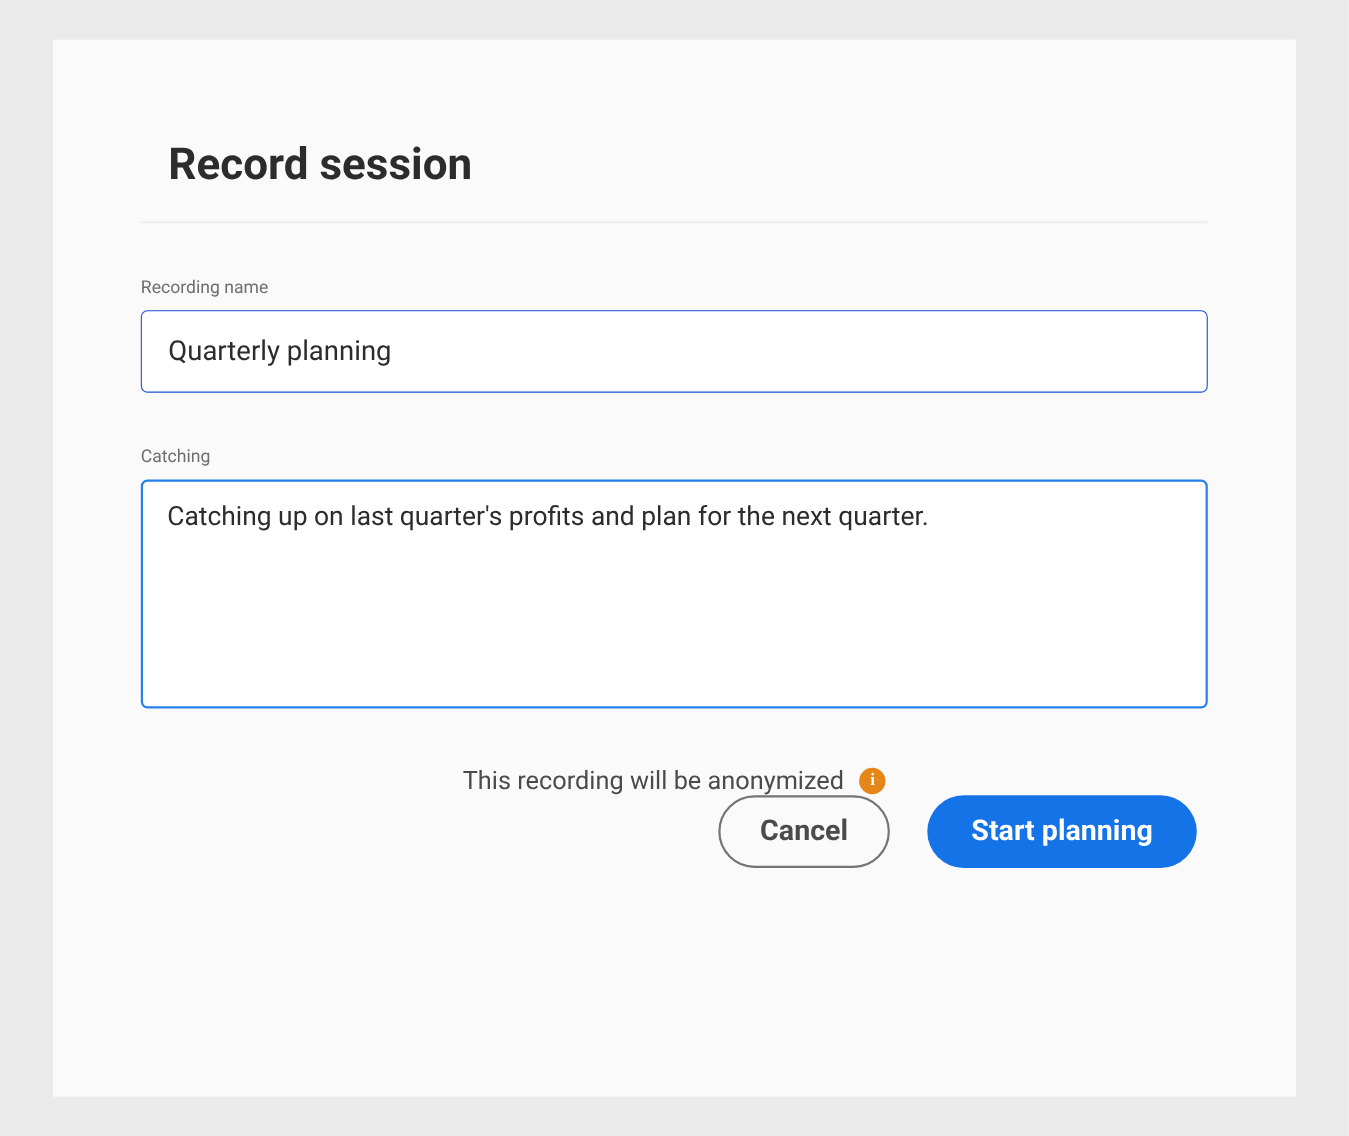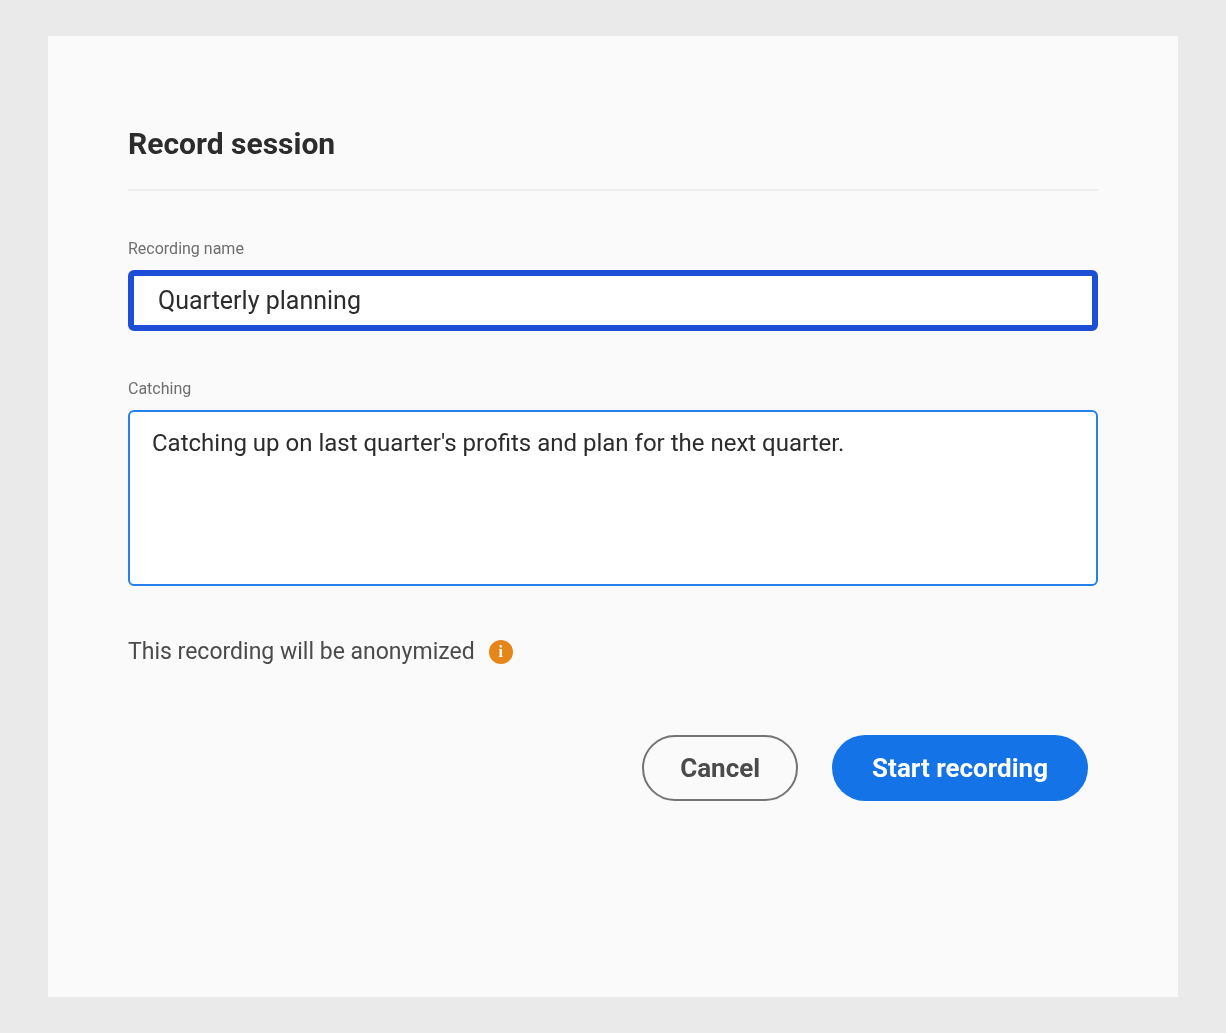--- a/index.html
+++ b/index.html
@@ -14,66 +14,67 @@
       height: 1033px;
       padding: 36px 48px;
     }
     .dialog {
       background: #fafafa;
       width: 100%;
       height: 100%;
       padding: 90px 80px 60px 80px;
     }
     .dialog-title {
-      font-size: 30px;
+      font-size: 40px;
       font-weight: 700;
       color: #2c2c2c;
       margin-bottom: 28px;
+      margin-left: 25px;
     }
     .divider {
       height: 2px;
       background: #eeeeee;
       margin-bottom: 48px;
     }
     .field-label {
       font-size: 16px;
       color: #6e6e6e;
       margin-bottom: 12px;
       display: block;
     }
     .text-input {
       width: 100%;
-      border: 6px solid #1d4ed8;
+      border: 1px solid #1d4ed8;
       border-radius: 6px;
       background: #ffffff;
       font-size: 25px;
       color: #2c2c2c;
-      padding: 10px 24px;
+      padding: 22px 24px;
       margin-bottom: 48px;
       font-family: inherit;
     }
     .textarea-input {
       width: 100%;
       border: 2px solid #2680eb;
       border-radius: 6px;
       background: #ffffff;
       font-size: 24px;
       color: #2c2c2c;
       padding: 16px 22px;
-      height: 176px;
+      height: 208px;
       resize: none;
       font-family: inherit;
       margin-bottom: 48px;
       line-height: 1.3;
     }
     .anonymize-row {
       display: flex;
       align-items: center;
       gap: 14px;
-      margin-bottom: 70px;
+      justify-content: center;
     }
     .anonymize-text {
       font-size: 23px;
       color: #4b4b4b;
     }
     .info-icon {
       width: 24px;
       height: 24px;
       background: #e68619;
       border-radius: 50%;
@@ -126,15 +127,15 @@
   <label class="field-label">Catching</label>
   <textarea class="textarea-input" style="">Catching up on last quarter's profits and plan for the next quarter.</textarea>
 
   <div class="anonymize-row">
     <span class="anonymize-text">This recording will be anonymized</span>
     <span class="info-icon">i</span>
   </div>
 
   <div class="button-row">
     <button class="btn btn-secondary">Cancel</button>
-    <button class="btn btn-primary">Start recording</button>
+    <button class="btn btn-primary">Start planning</button>
   </div>
 </div>
 
 </body></html>

